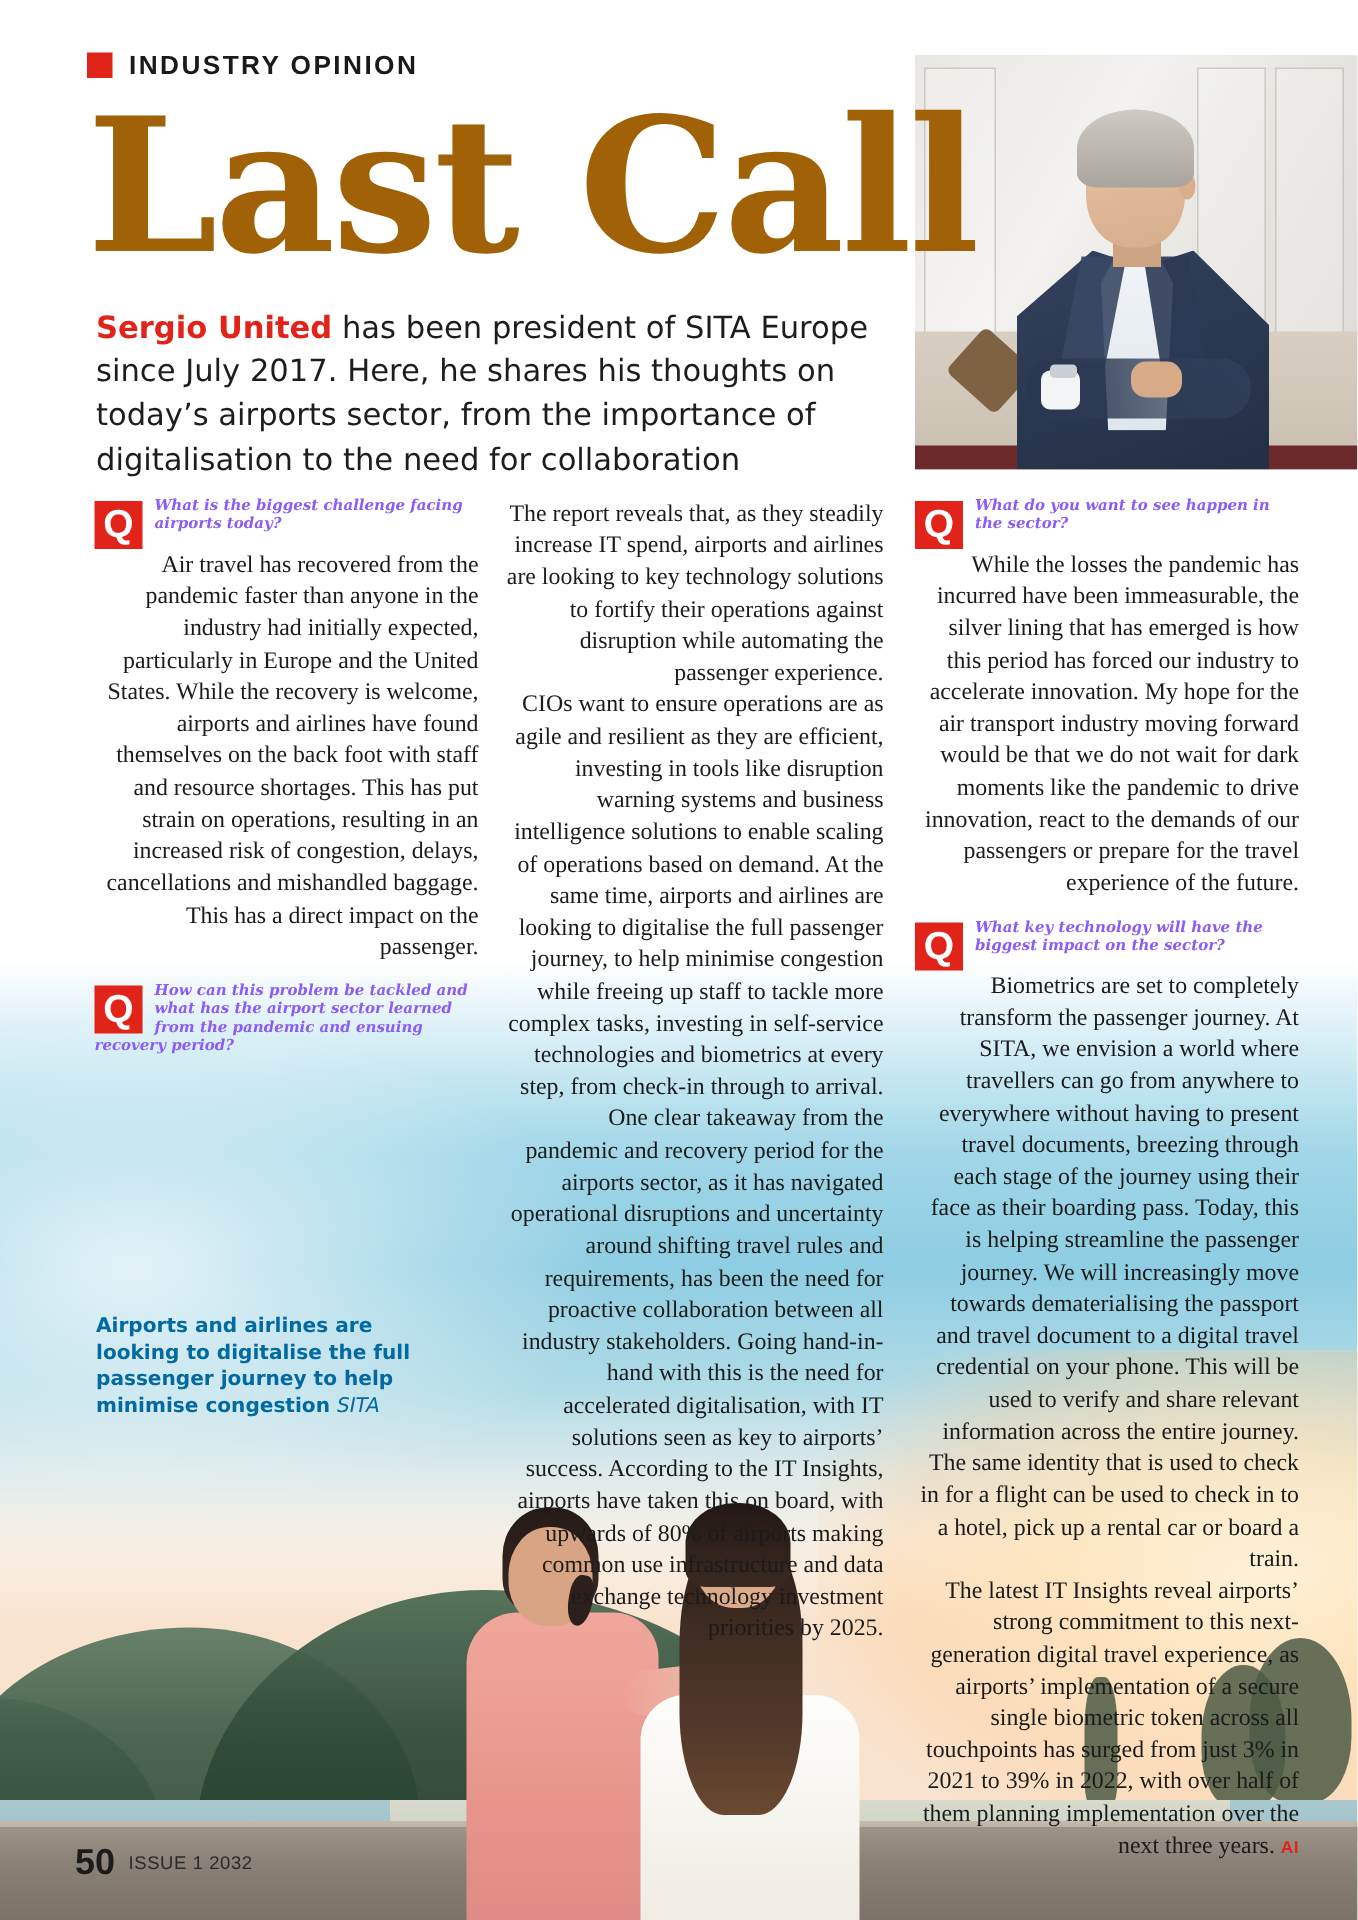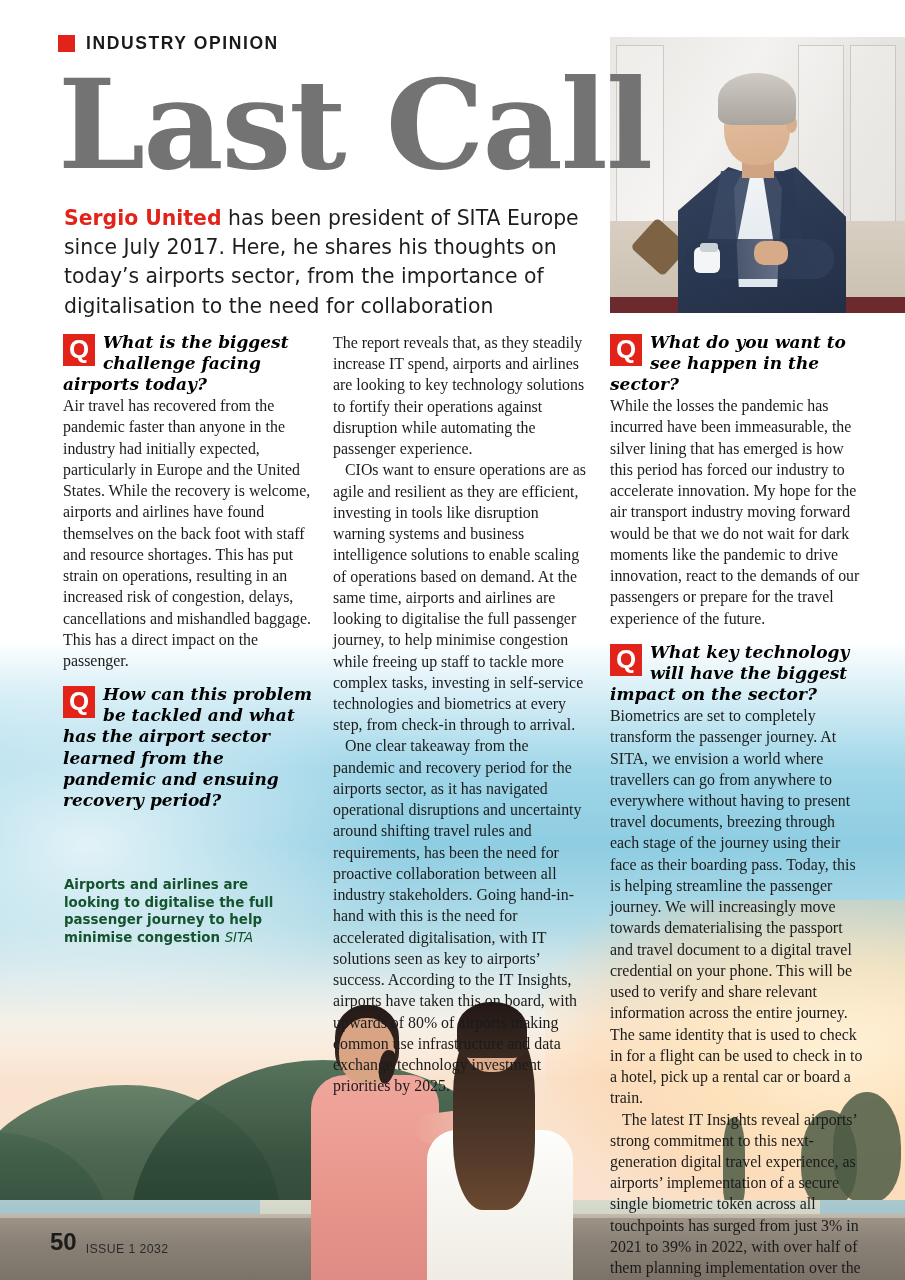--- a/index.html
+++ b/index.html
@@ -207,21 +207,21 @@
   .kicker-square { width:17px; height:17px; background:#e2231a; }
   .kicker-text {
     font-family:"Liberation Sans", sans-serif;
     font-weight:700; font-size:17.5px; letter-spacing:1.6px; color:#1a1a1a;
   }
 
   .headline {
     position:absolute; left:58px; top:64px;
     font-family:"DejaVu Serif", serif;
     font-weight:700; font-size:124px; line-height:.98;
-    color:#737373; letter-spacing:-2px; white-space:nowrap;
+    color:#a16207; letter-spacing:-2px; white-space:nowrap;
   }
 
   .standfirst {
     position:absolute; left:64px; top:204px; width:520px;
     font-family:"DejaVu Sans", sans-serif;
     font-size:20.4px; line-height:1.43; color:#1d1d1d;
   }
   .standfirst .name { color:#e2231a; font-weight:700; }
 
   .col { position:absolute; width:256px; }
@@ -232,46 +232,46 @@
   .qblock { margin-bottom:2px; }
   .qmark {
     float:left; width:32px; height:32px; background:#e2231a;
     color:#ffffff; font-family:"Liberation Sans", sans-serif;
     font-weight:700; font-size:26px; line-height:31px; text-align:center;
     margin:2px 8px 0 0;
   }
   .question {
     font-family:"DejaVu Serif", serif;
     font-weight:700; font-style:italic;
-    font-size:17px; line-height:1.24; color:#000000;
+    font-size:10px; line-height:1.24; color:#8b5cf6;
   }
   .body-text {
     clear:both;
     font-family:"Liberation Serif", serif;
     font-size:15.9px; line-height:1.335; color:#1b1b1b;
-    text-align:left;
+    text-align:right;
   }
   .body-text p { margin:0; }
   .body-text p.indent { text-indent:12px; }
   .endmark {
     font-family:"Liberation Sans", sans-serif;
     font-weight:700; font-size:11.5px; color:#e2231a;
     letter-spacing:.3px;
   }
 
   .caption {
     position:absolute; left:64px; top:876px; width:230px;
     font-family:"DejaVu Sans", sans-serif;
-    font-weight:700; font-size:13.4px; line-height:1.32; color:#14532d;
+    font-weight:700; font-size:13.4px; line-height:1.32; color:#0369a1;
   }
   .caption .credit { font-weight:400; font-style:italic; }
 
   .folio {
     position:absolute; left:50px; top:1228px;
-    display:flex; align-items:flex-end; gap:9px;
+    display:flex; align-items:center; gap:9px;
   }
   .folio-num {
     font-family:"Liberation Sans", sans-serif;
     font-weight:700; font-size:24px; color:#1b1b1b;
   }
   .folio-issue {
     font-family:"Liberation Sans", sans-serif;
     font-size:12.3px; letter-spacing:.4px; color:#2a2a2a;
   }
 </style>

